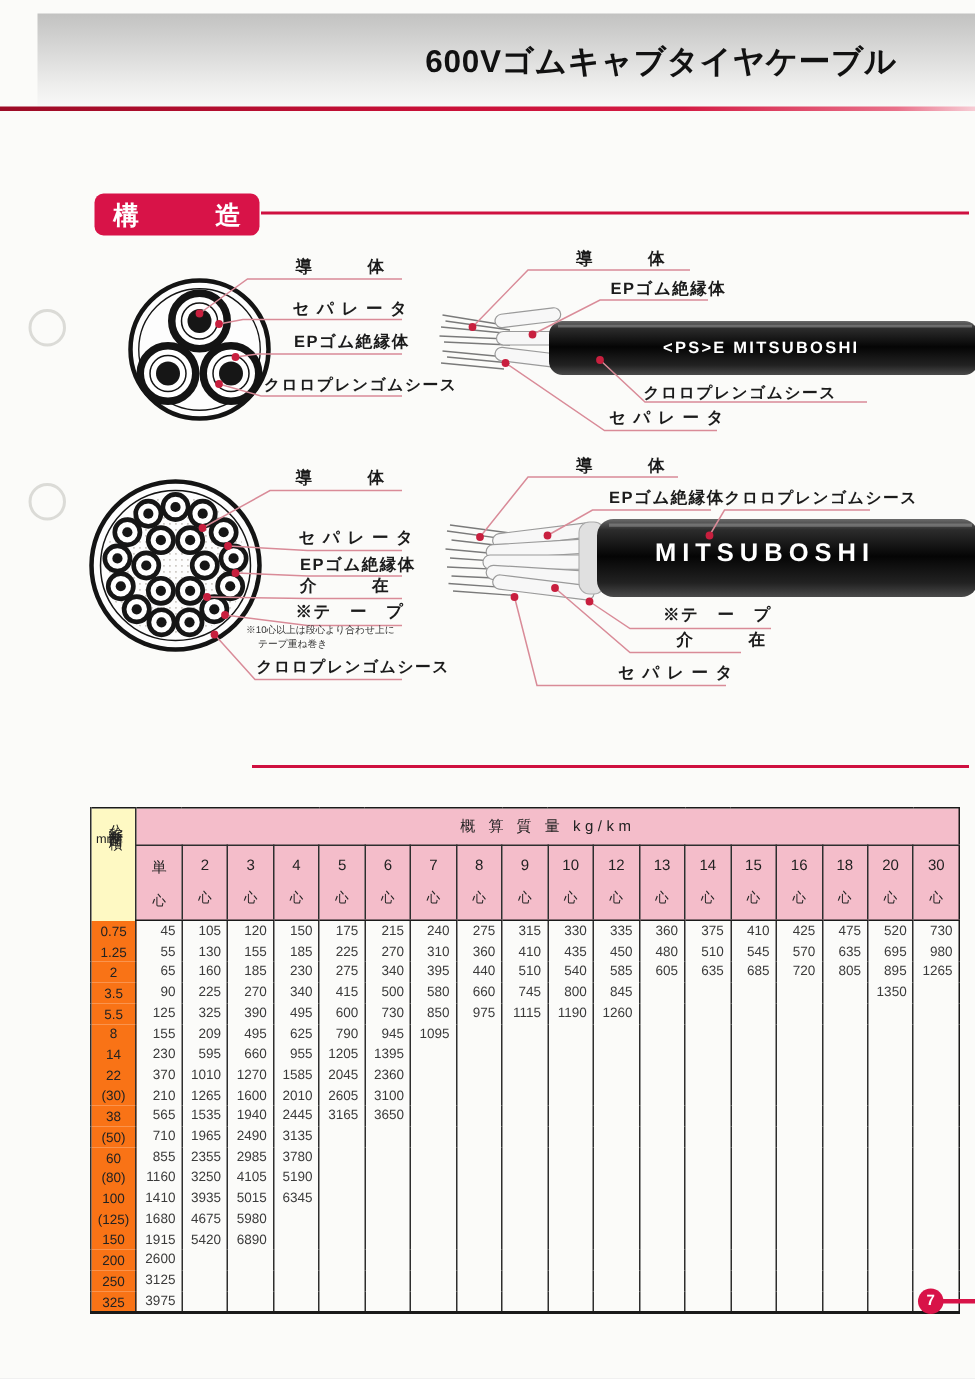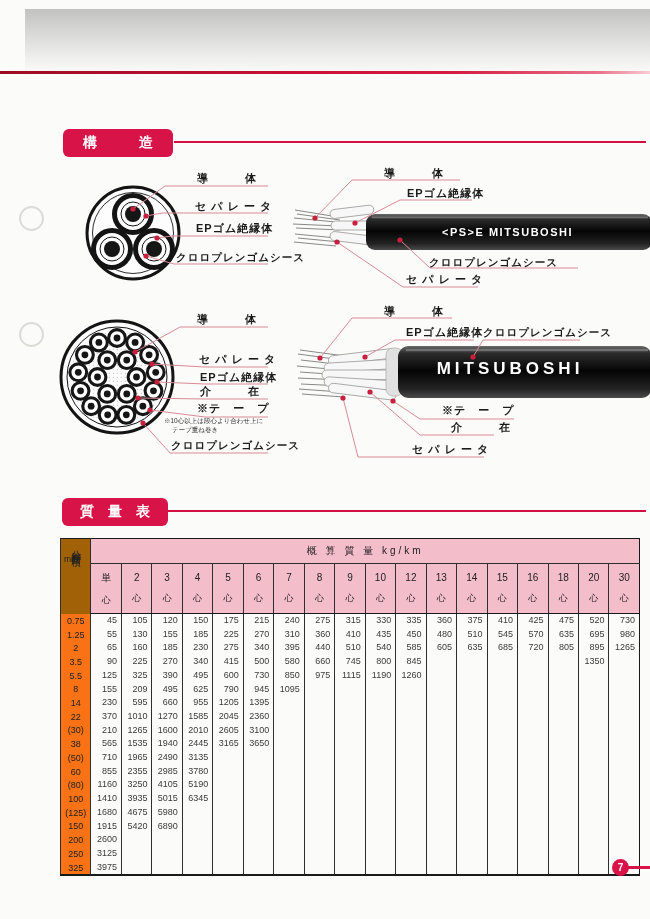--- a/index.html
+++ b/index.html
@@ -7,41 +7,41 @@
         font-family:"Liberation Sans",sans-serif;color:#1c1c1c;}
   
   .title-band{position:absolute;left:25px;top:9px;width:625px;height:63px;
       background:linear-gradient(180deg,#c2c2c1 0%,#d8d8d7 38%,#efefee 78%,#f9f9f8 100%);}
   .page-title{position:absolute;right:52px;top:27px;font-size:21px;font-weight:700;
       color:#111;letter-spacing:.5px;white-space:nowrap;}
   .title-rule{position:absolute;left:0;top:71px;width:650px;height:3px;
       background:linear-gradient(90deg,#9c0c26,#c91038 45%,#d41c44 70%,#e9718a 92%,#f7cdd5 100%);}
   
   .banner{position:absolute;height:28px;background:#d81348;color:#fff;border-radius:6px;
-      font-size:14px;font-weight:700;display:flex;align-items:center;justify-content:center;
+      font-size:17px;font-weight:700;display:flex;align-items:center;justify-content:center;
       white-space:nowrap;}
   .rule{position:absolute;height:2px;background:#cf1040;}
   
   .hole{position:absolute;width:21px;height:21px;border:2.5px solid #dbdbd7;border-radius:50%;}
   
   .structure{position:absolute;left:0;top:160px;width:650px;height:330px;padding-left:13px;}
   .structure svg{position:absolute;left:0;top:0;}
   .lbl{position:absolute;font-size:11px;font-weight:600;color:#1b1b1b;
       white-space:nowrap;letter-spacing:1px;line-height:12px;}
   .lbl.small{font-size:10.5px;}
   .note{position:absolute;font-size:6.5px;color:#333;white-space:nowrap;letter-spacing:0;line-height:8px;font-weight:400;}
   .print{position:absolute;color:#fff;text-align:center;white-space:nowrap;}
   .print.sm{font-size:11px;font-weight:700;letter-spacing:1.5px;line-height:18px;}
   .print.lg{font-size:17px;font-weight:700;letter-spacing:4px;line-height:20px;}
   
   .tablewrap{position:absolute;left:60px;top:538px;width:580px;}
   table{border-collapse:collapse;table-layout:fixed;width:580px;
       border:1.5px solid #1a1a1a;border-bottom:2.5px solid #1a1a1a;}
   th,td{padding:0;border-left:1px solid #2e2e2e;font-weight:400;}
-  th.corner{background:#a16207;vertical-align:top;}
+  th.corner{background:#fef9c3;vertical-align:top;}
   .vtext{writing-mode:vertical-rl;text-orientation:upright;font-size:9.5px;letter-spacing:2px;
       margin:3px auto 0 auto;color:#222;}
   .unit{font-size:8.5px;text-align:left;padding:2px 0 0 3px;color:#222;}
   th.spanhead{background:#f4bdca;height:24px;font-size:10px;letter-spacing:3px;
       border-bottom:1px solid #2e2e2e;color:#222;}
   th.ch{background:#f4bdca;height:49px;border-bottom:1.5px solid #1a1a1a;font-size:10px;color:#222;}
   th.ch .core{font-size:9px;margin-top:9px;}
   tbody th.rl{background:#f97316;font-size:9px;text-align:center;color:#222;}
   tbody td{height:13.7px;line-height:13.7px;font-size:9px;text-align:right;
       padding-right:4px;color:#3a3a3a;}
@@ -50,20 +50,21 @@
       background:#d81348;color:#fff;font-size:10px;font-weight:700;display:flex;
       align-items:center;justify-content:center;z-index:5;}
   .badge-line{position:absolute;left:628px;top:866px;width:22px;height:2.5px;background:#d81348;z-index:5;}
 </style>
 </head>
 <body>
 
 <div class="page">
 
   <div class="title-band"></div>
+  <div class="page-title">600Vゴムキャブタイヤケーブル</div>
   <div class="title-rule"></div>
 
   <div class="hole" style="left:19px;top:206px;"></div>
   <div class="hole" style="left:19px;top:322px;"></div>
 
   <div class="banner" style="left:63px;top:129px;width:110px;">構　　　造</div>
   <div class="rule" style="left:174px;top:141px;width:472px;"></div>
 
   <div class="structure">
     <svg width="650" height="330" viewBox="0 0 650 330">
@@ -252,21 +253,20 @@
     <div class="lbl" style="left:406px;top:166px;">EPゴム絶縁体</div>
     <div class="lbl small" style="left:483px;top:166px;">クロロプレンゴムシース</div>
     <div class="lbl" style="left:442px;top:244px;">※テ　ー　プ</div>
     <div class="lbl" style="left:451px;top:261px;">介　　　在</div>
     <div class="lbl" style="left:412px;top:283px;">セ パ レ ー タ</div>
 
     <div class="print lg" style="left:425px;top:199px;width:170px;">MITSUBOSHI</div>
     <div class="print sm" style="left:420px;top:63px;width:175px;">&lt;PS&gt;E  MITSUBOSHI</div>
   </div>
 
-  <div class="banner" style="left:62px;top:498px;width:106px;">質　量　表</div>
   <div class="rule" style="left:168px;top:510px;width:478px;"></div>
 
   <div class="tablewrap">
     <table id="mass-table">
         <colgroup>
           <col>
           <col>
           <col>
           <col>
           <col>

